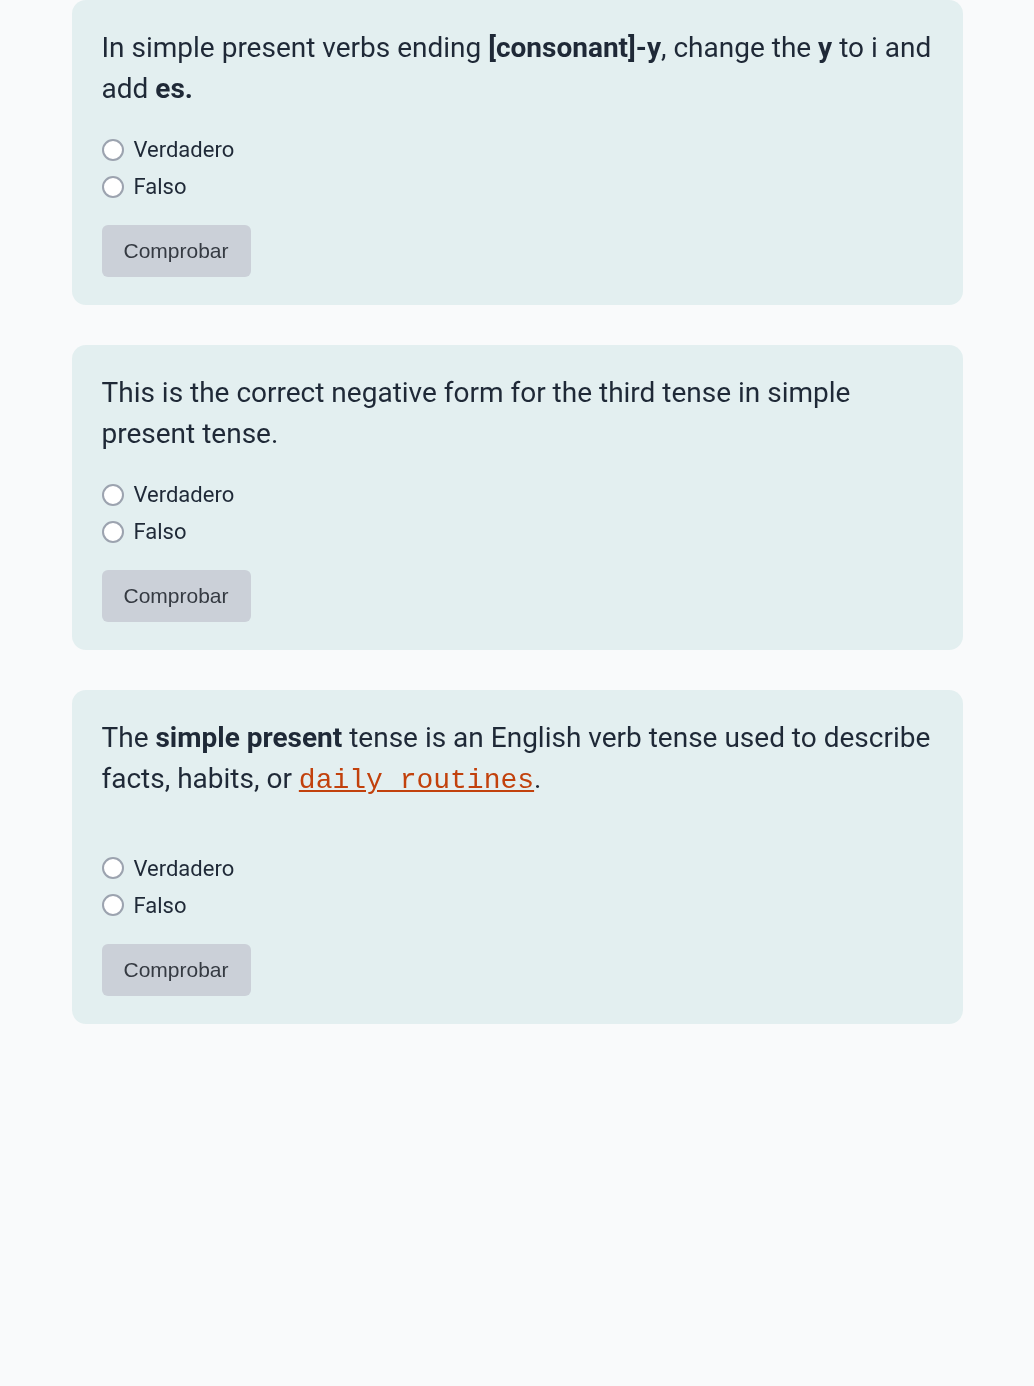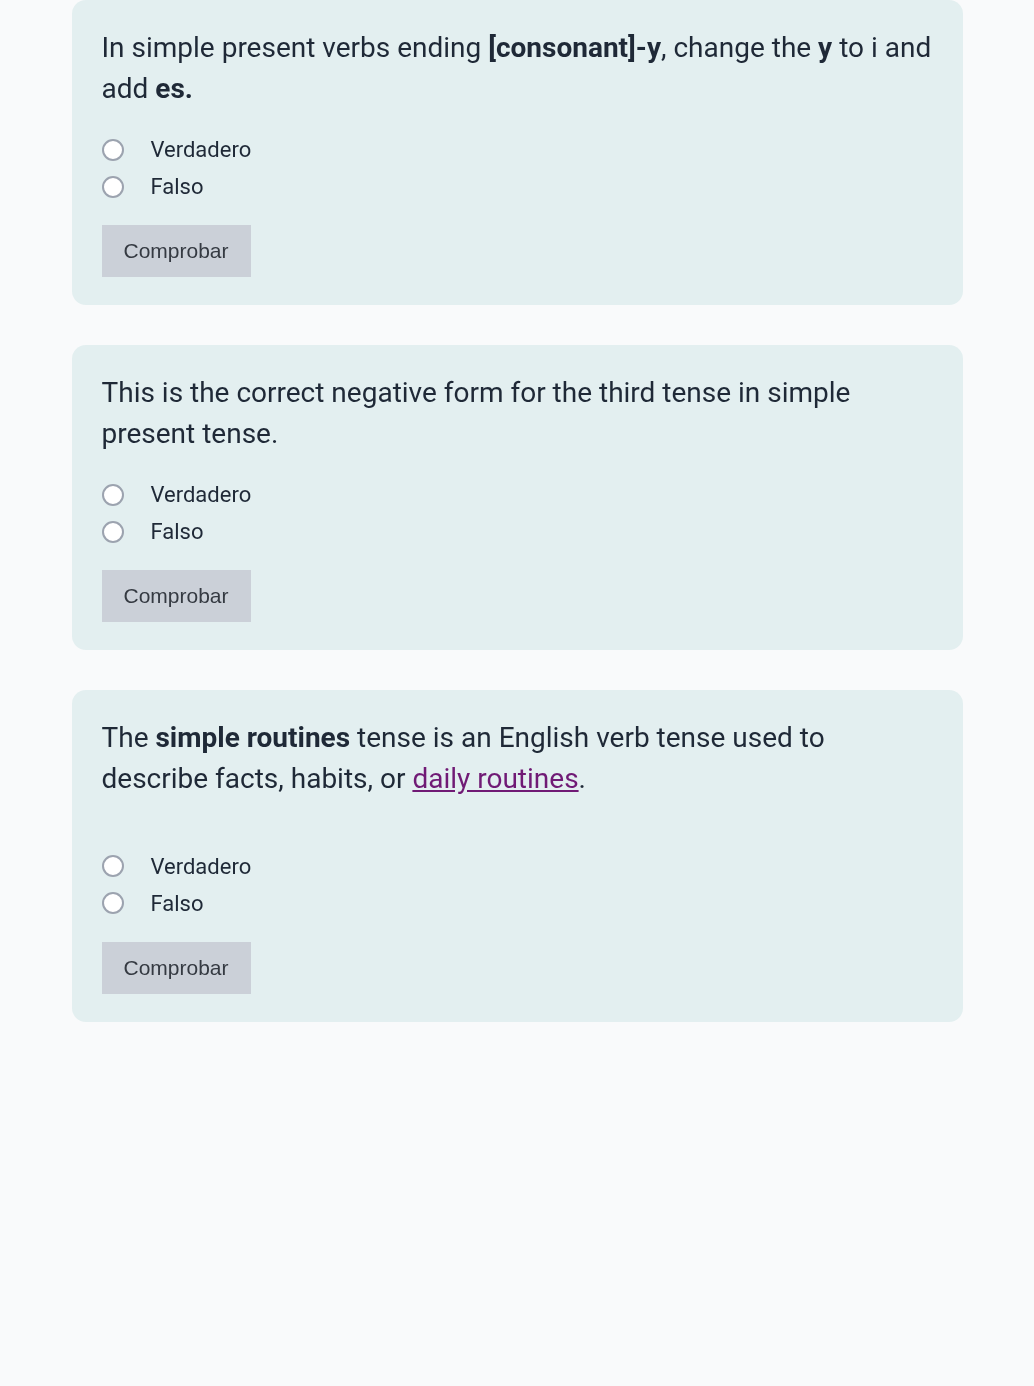--- a/index.html
+++ b/index.html
@@ -22,36 +22,37 @@
     margin-bottom: 40px;
   }
   .prompt {
     font-size: 28px;
     line-height: 1.45;
     color: #1f2937;
     margin-bottom: 28px;
   }
   .prompt b, .prompt strong { font-weight: 700; }
   .prompt a {
-    color: #701a75;
+    color: #c2410c;
     text-decoration: underline;
+    font-family: Liberation Mono, monospace;
   }
   .example {
     font-size: 26px;
     text-align: center;
     margin: 10px 0 36px 0;
     color: #1f2937;
   }
   .options {
     margin-top: 6px;
   }
   .option-row {
     display: flex;
     align-items: center;
-    gap: 27px;
+    gap: 10px;
     margin-bottom: 12px;
     font-size: 22px;
     cursor: pointer;
     user-select: none;
   }
   .radio {
     width: 22px;
     height: 22px;
     border: 2px solid #9ca3af;
     border-radius: 50%;
@@ -59,21 +60,21 @@
     flex: 0 0 22px;
   }
   .check-btn {
     display: inline-block;
     margin-top: 14px;
     background: #cbd0d8;
     color: #353a42;
     font-size: 21px;
     padding: 14px 22px;
     border: none;
-    border-radius: 0;
+    border-radius: 6px;
     cursor: pointer;
   }
   .spacer-after-prompt {
     height: 20px;
   }
 </style>
 </head>
 <body>
 
 <div class="page">
@@ -102,21 +103,21 @@
       </label>
       <label class="option-row">
         <span class="radio"></span>
         <span>Falso</span>
       </label>
     </div>
     <button class="check-btn">Comprobar</button>
   </div>
 
   <div class="card">
-    <div class="prompt">The <b>simple routines</b> tense is an English verb tense used to describe facts, habits, or <a href="#">daily routines</a>.</div>
+    <div class="prompt">The <b>simple present</b> tense is an English verb tense used to describe facts, habits, or <a href="#">daily routines</a>.</div>
     <div class="spacer-after-prompt"></div>
     <div class="options">
       <label class="option-row">
         <span class="radio"></span>
         <span>Verdadero</span>
       </label>
       <label class="option-row">
         <span class="radio"></span>
         <span>Falso</span>
       </label>

